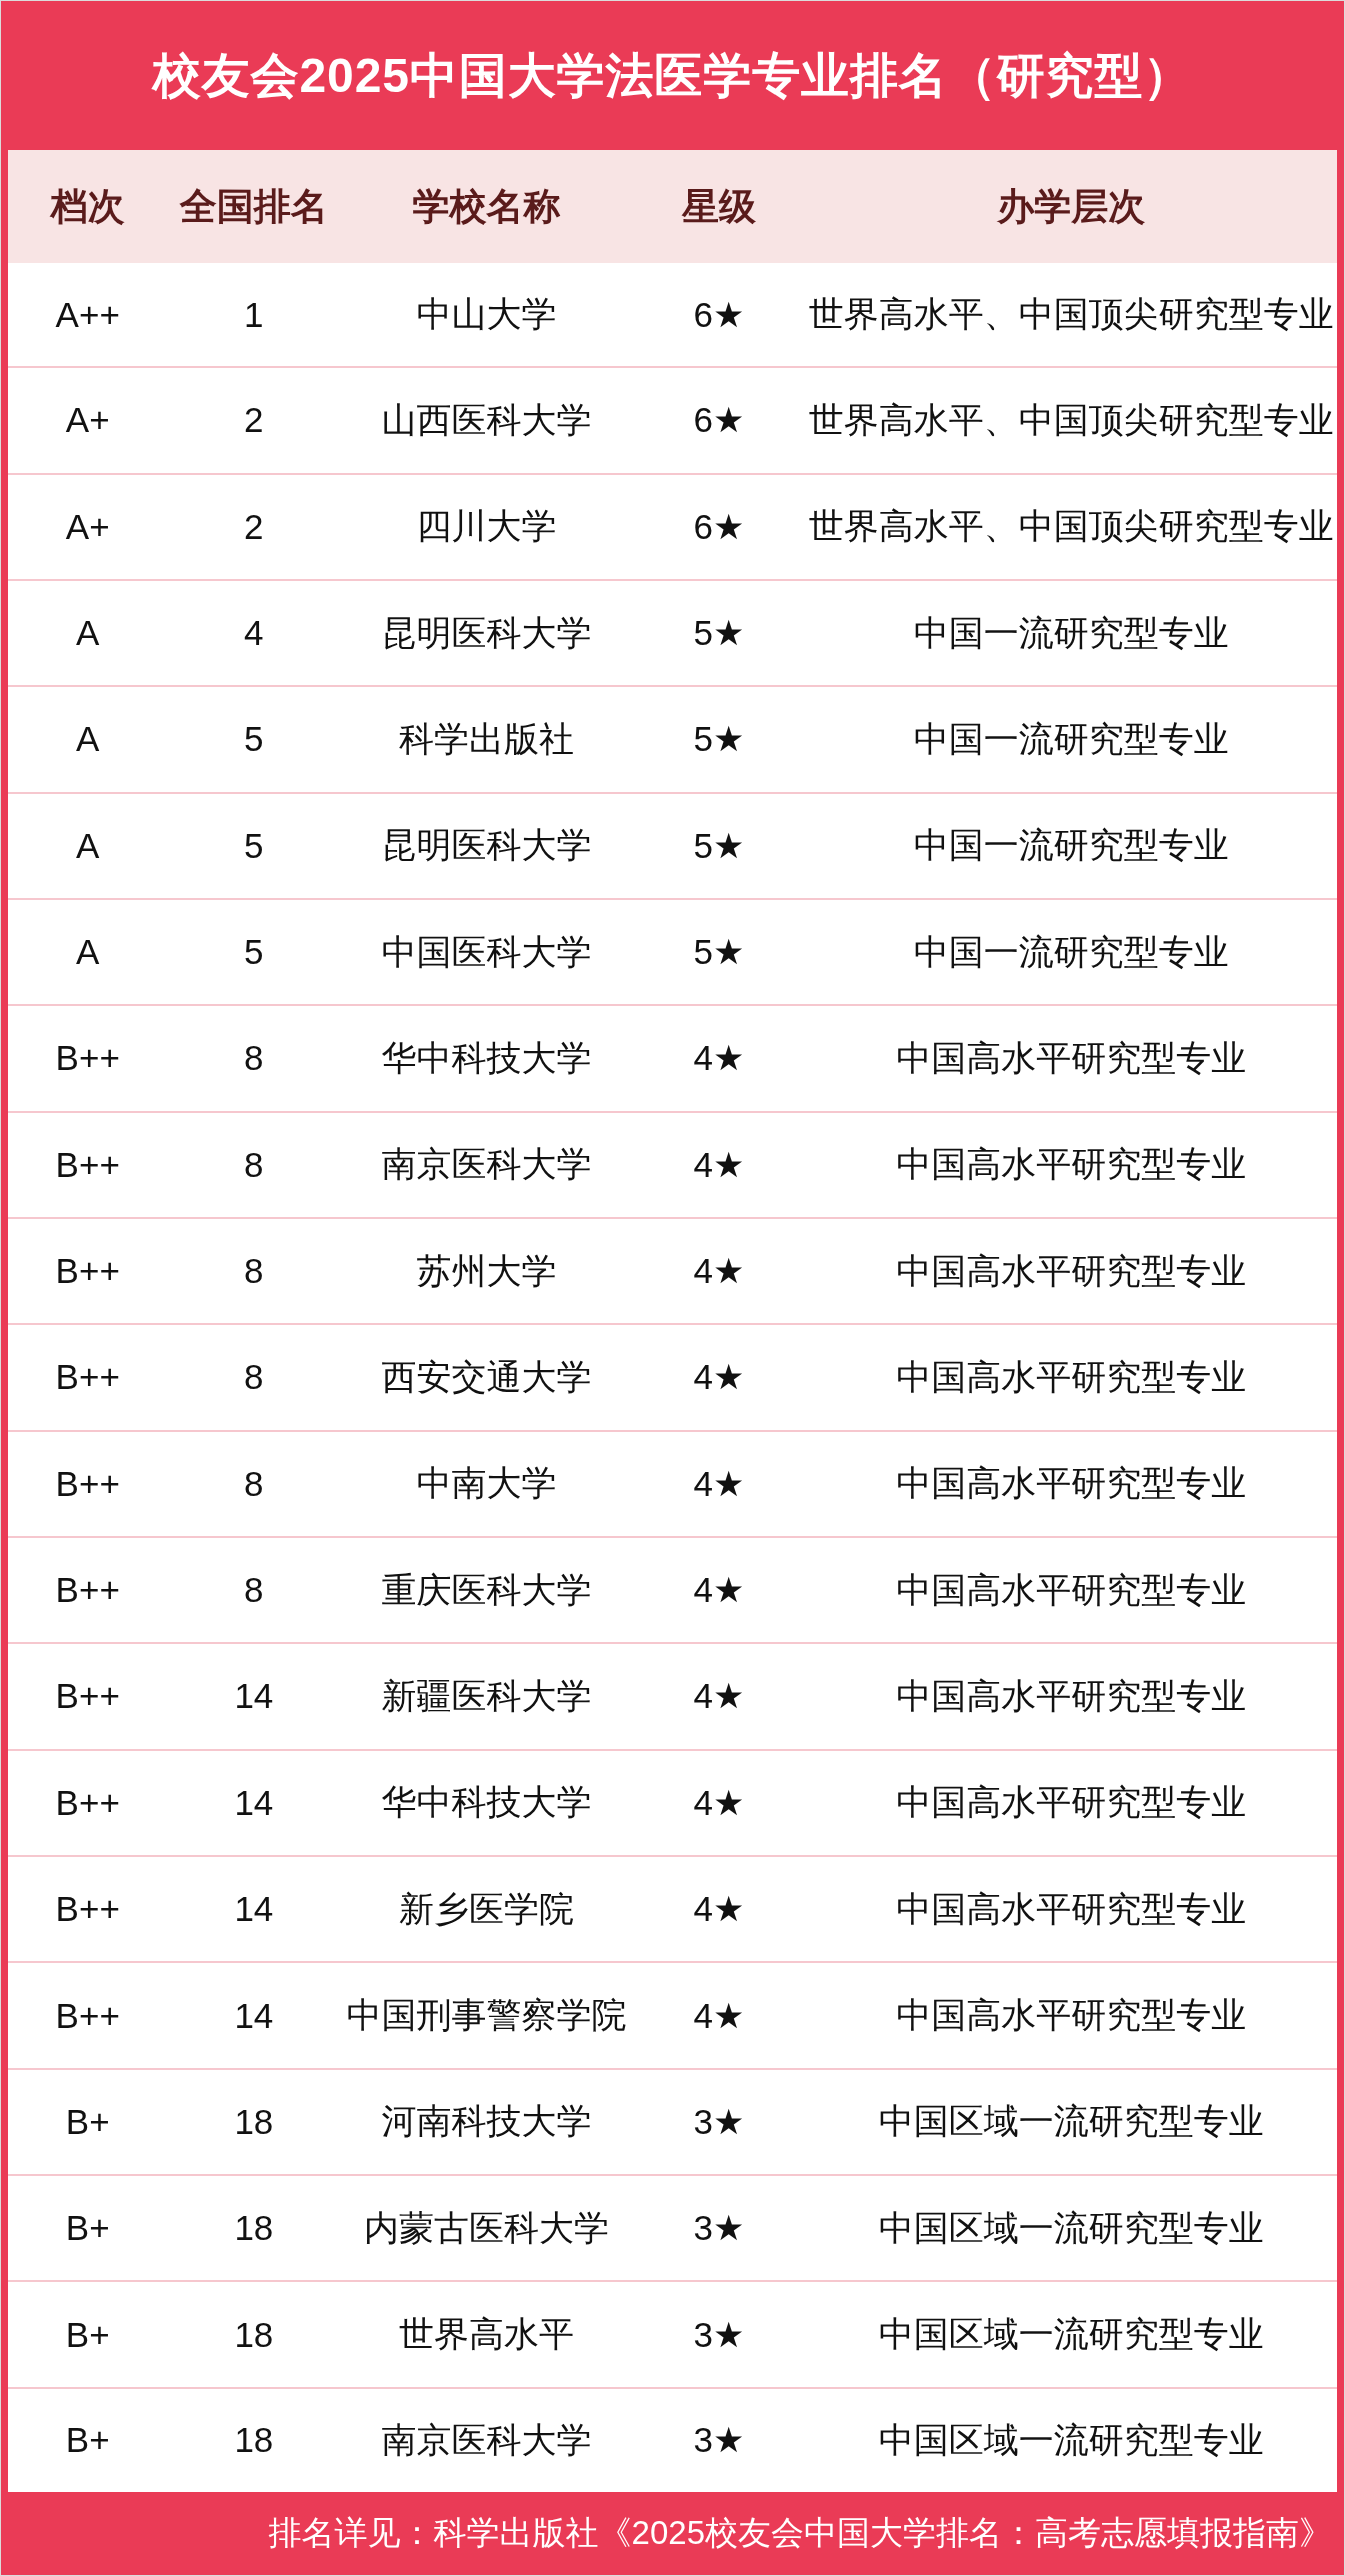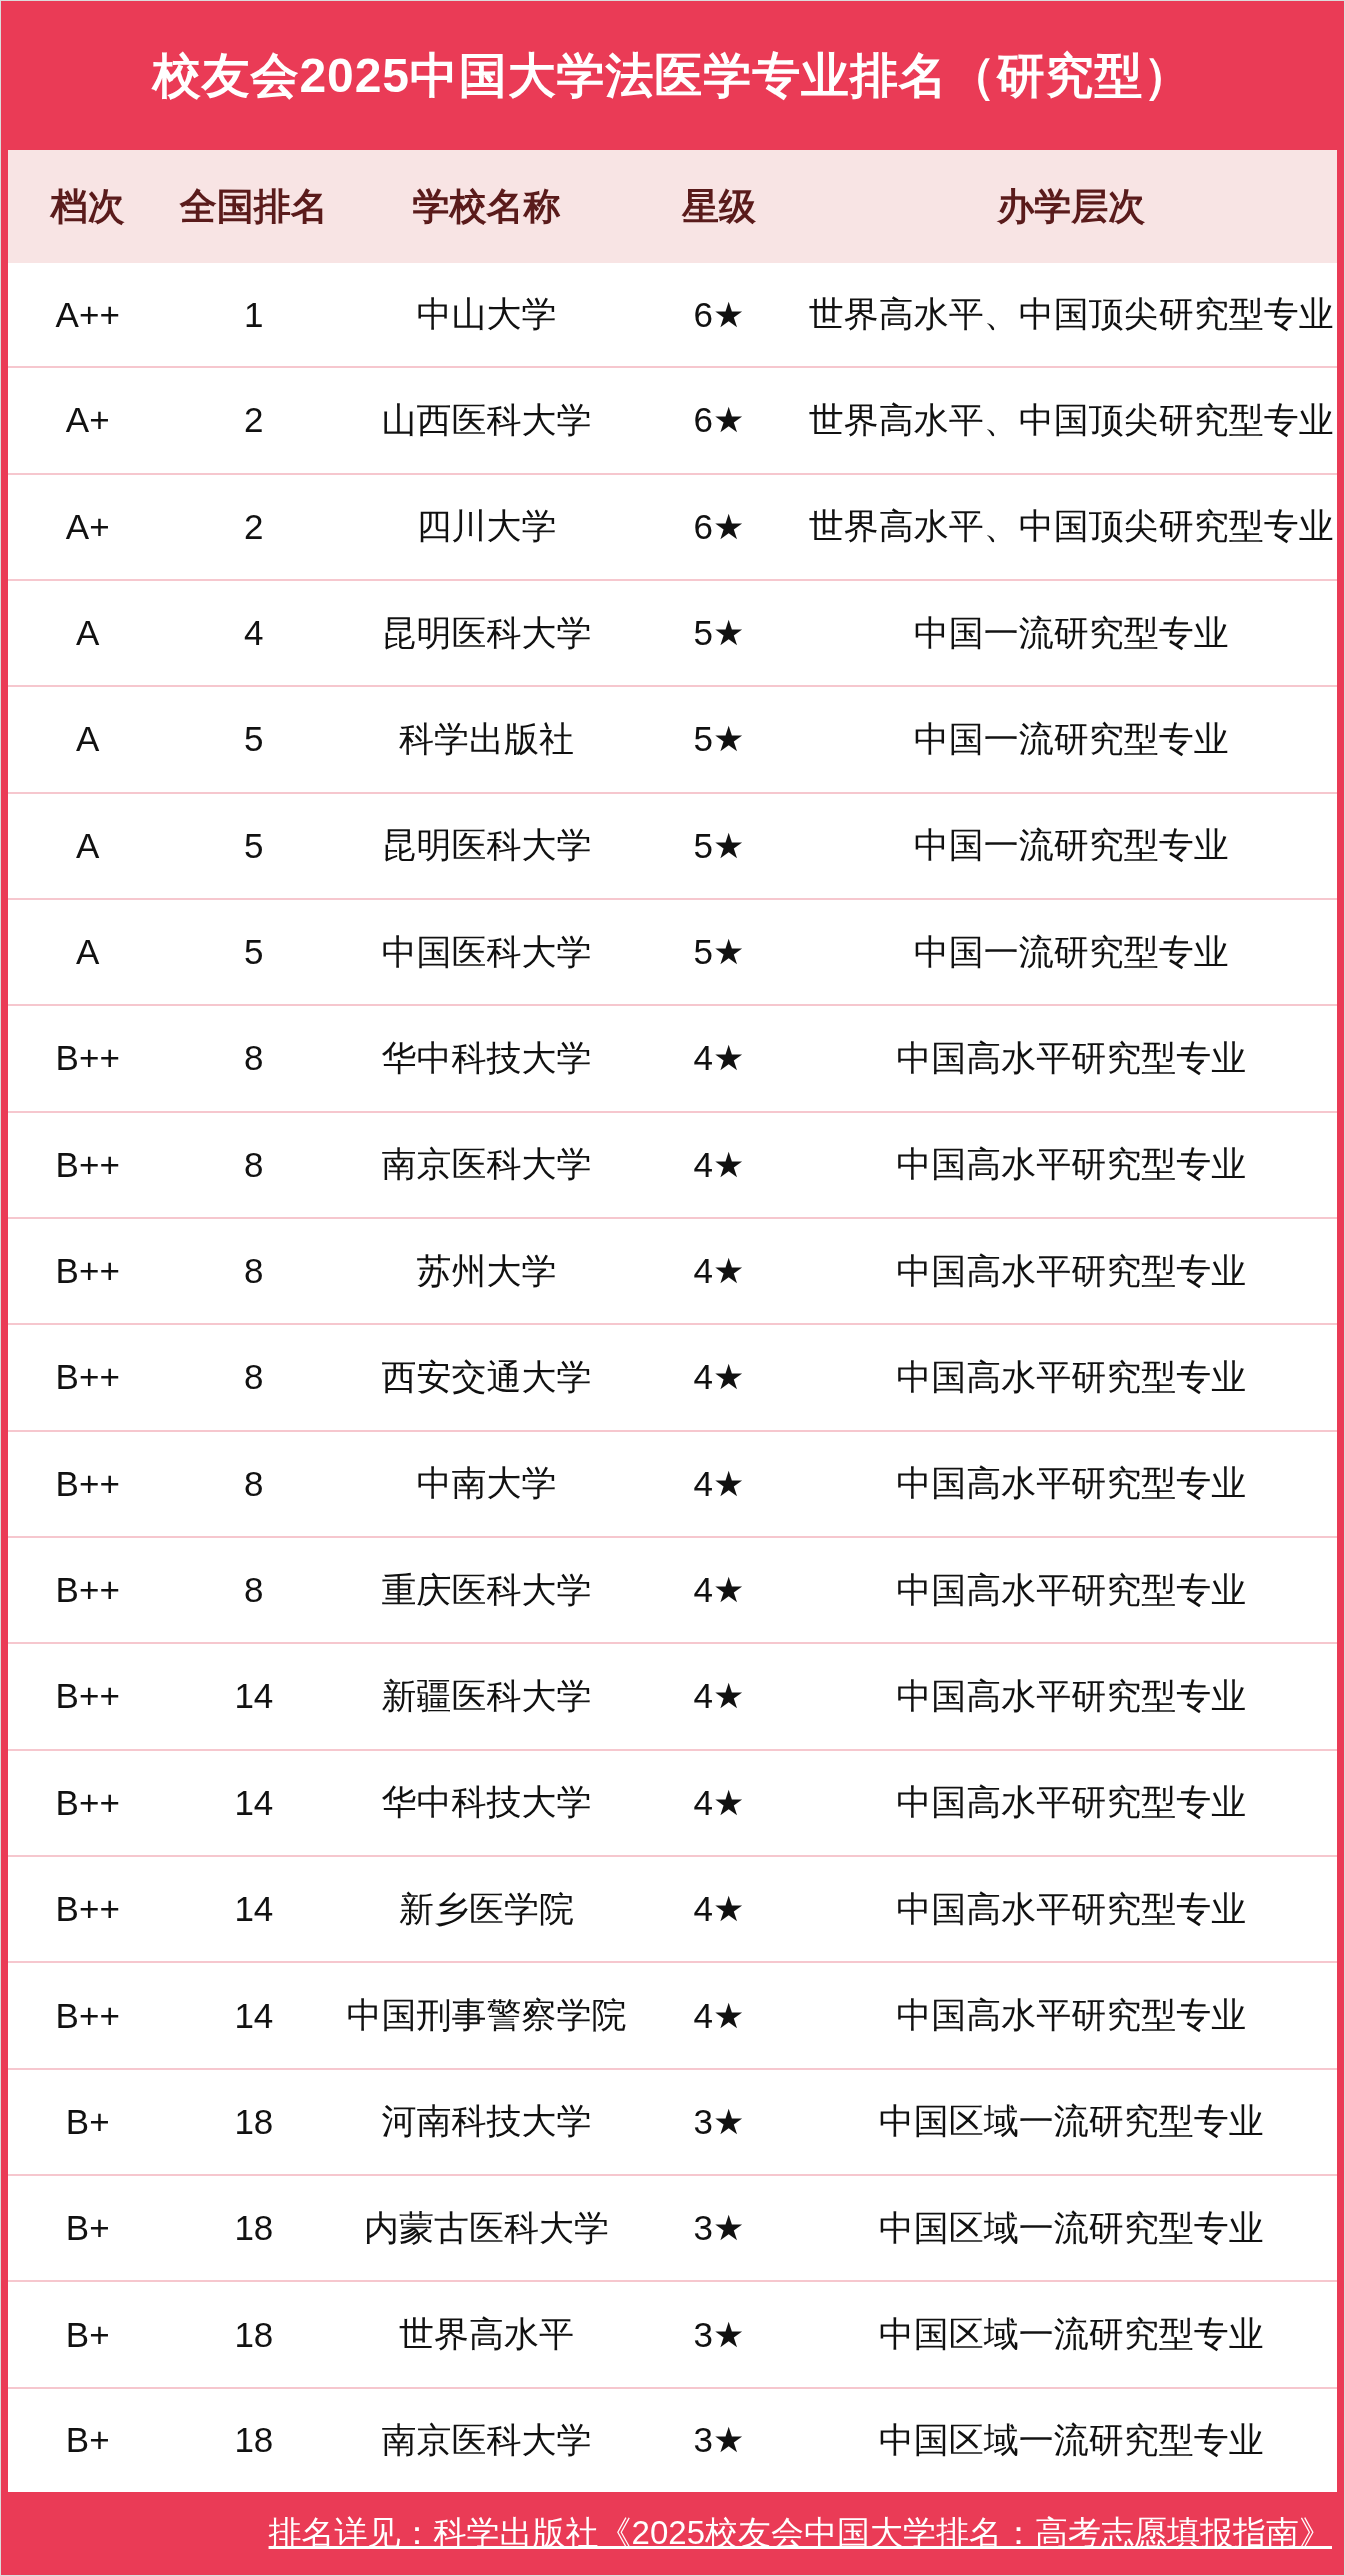--- a/index.html
+++ b/index.html
@@ -80,21 +80,20 @@
     display: flex;
     align-items: center;
     justify-content: flex-end;
     padding-right: 12px;
     box-sizing: border-box;
   }
   .footer-band span {
     color: #ffffff;
     font-size: 33px;
     font-weight: 400;
-    text-decoration: underline;
   }
 </style>
 </head>
 <body>
 
 <div class="page">
 
   <div class="title-band">
     <h1>校友会2025中国大学法医学专业排名（研究型）</h1>
   </div>

